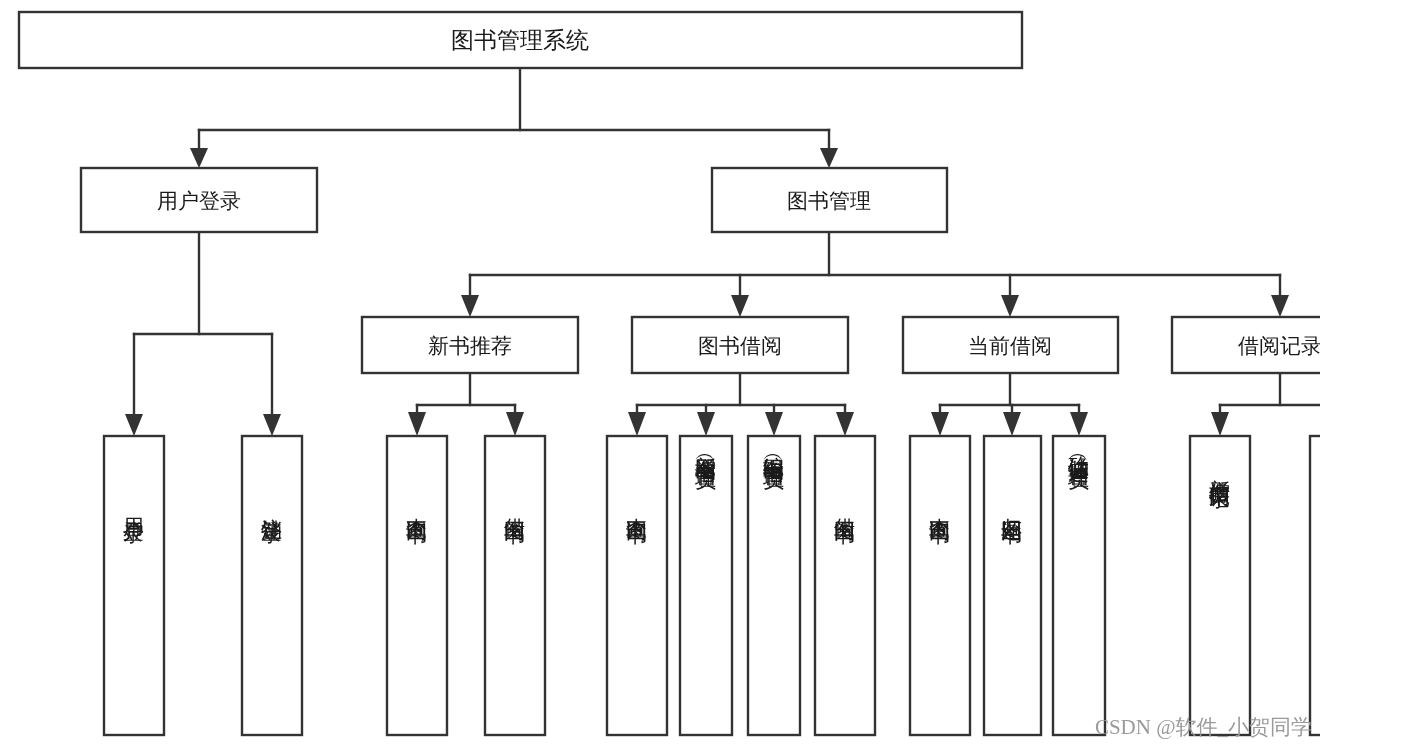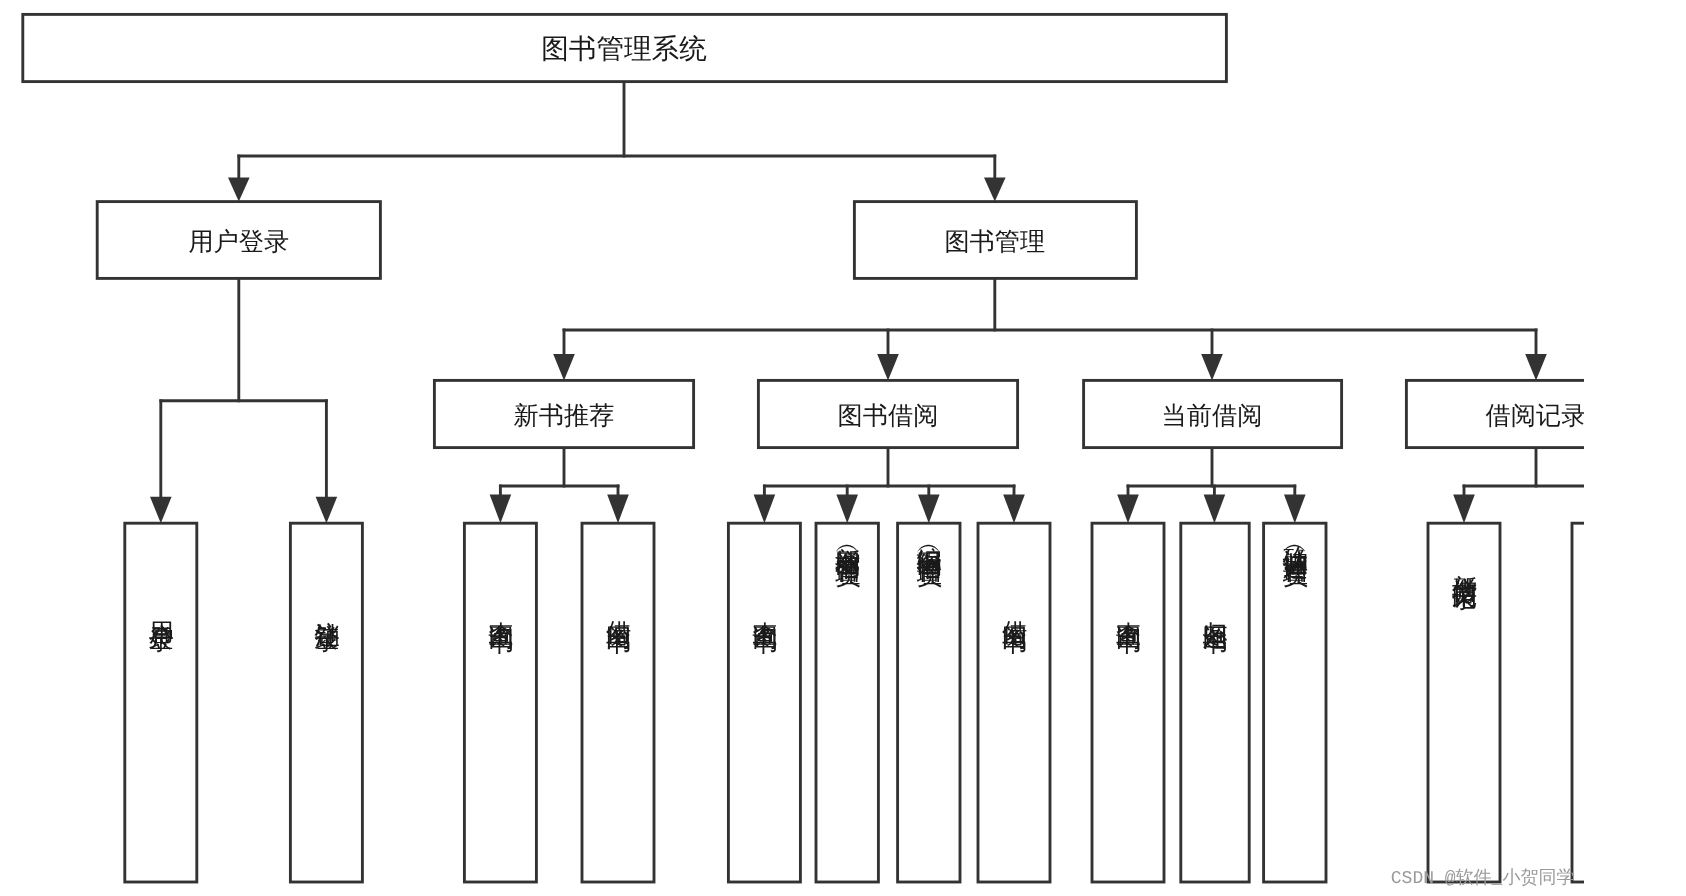--- a/index.html
+++ b/index.html
@@ -56,22 +56,22 @@
   .label-leaf {
     font-size: 21px;
     writing-mode: vertical-rl;
     text-orientation: upright;
     letter-spacing: 2px;
   }
   .watermark {
     position: absolute;
     right: 8px;
     bottom: 6px;
-    font-family: Liberation Mono, monospace;
-    font-size: 15px;
+    font-family: Liberation Serif, serif;
+    font-size: 21px;
     color: #9a9a9a;
     white-space: nowrap;
     pointer-events: none;
   }
 </style>
 </head>
 <body>
 
 <div id="diagram-root">
 

